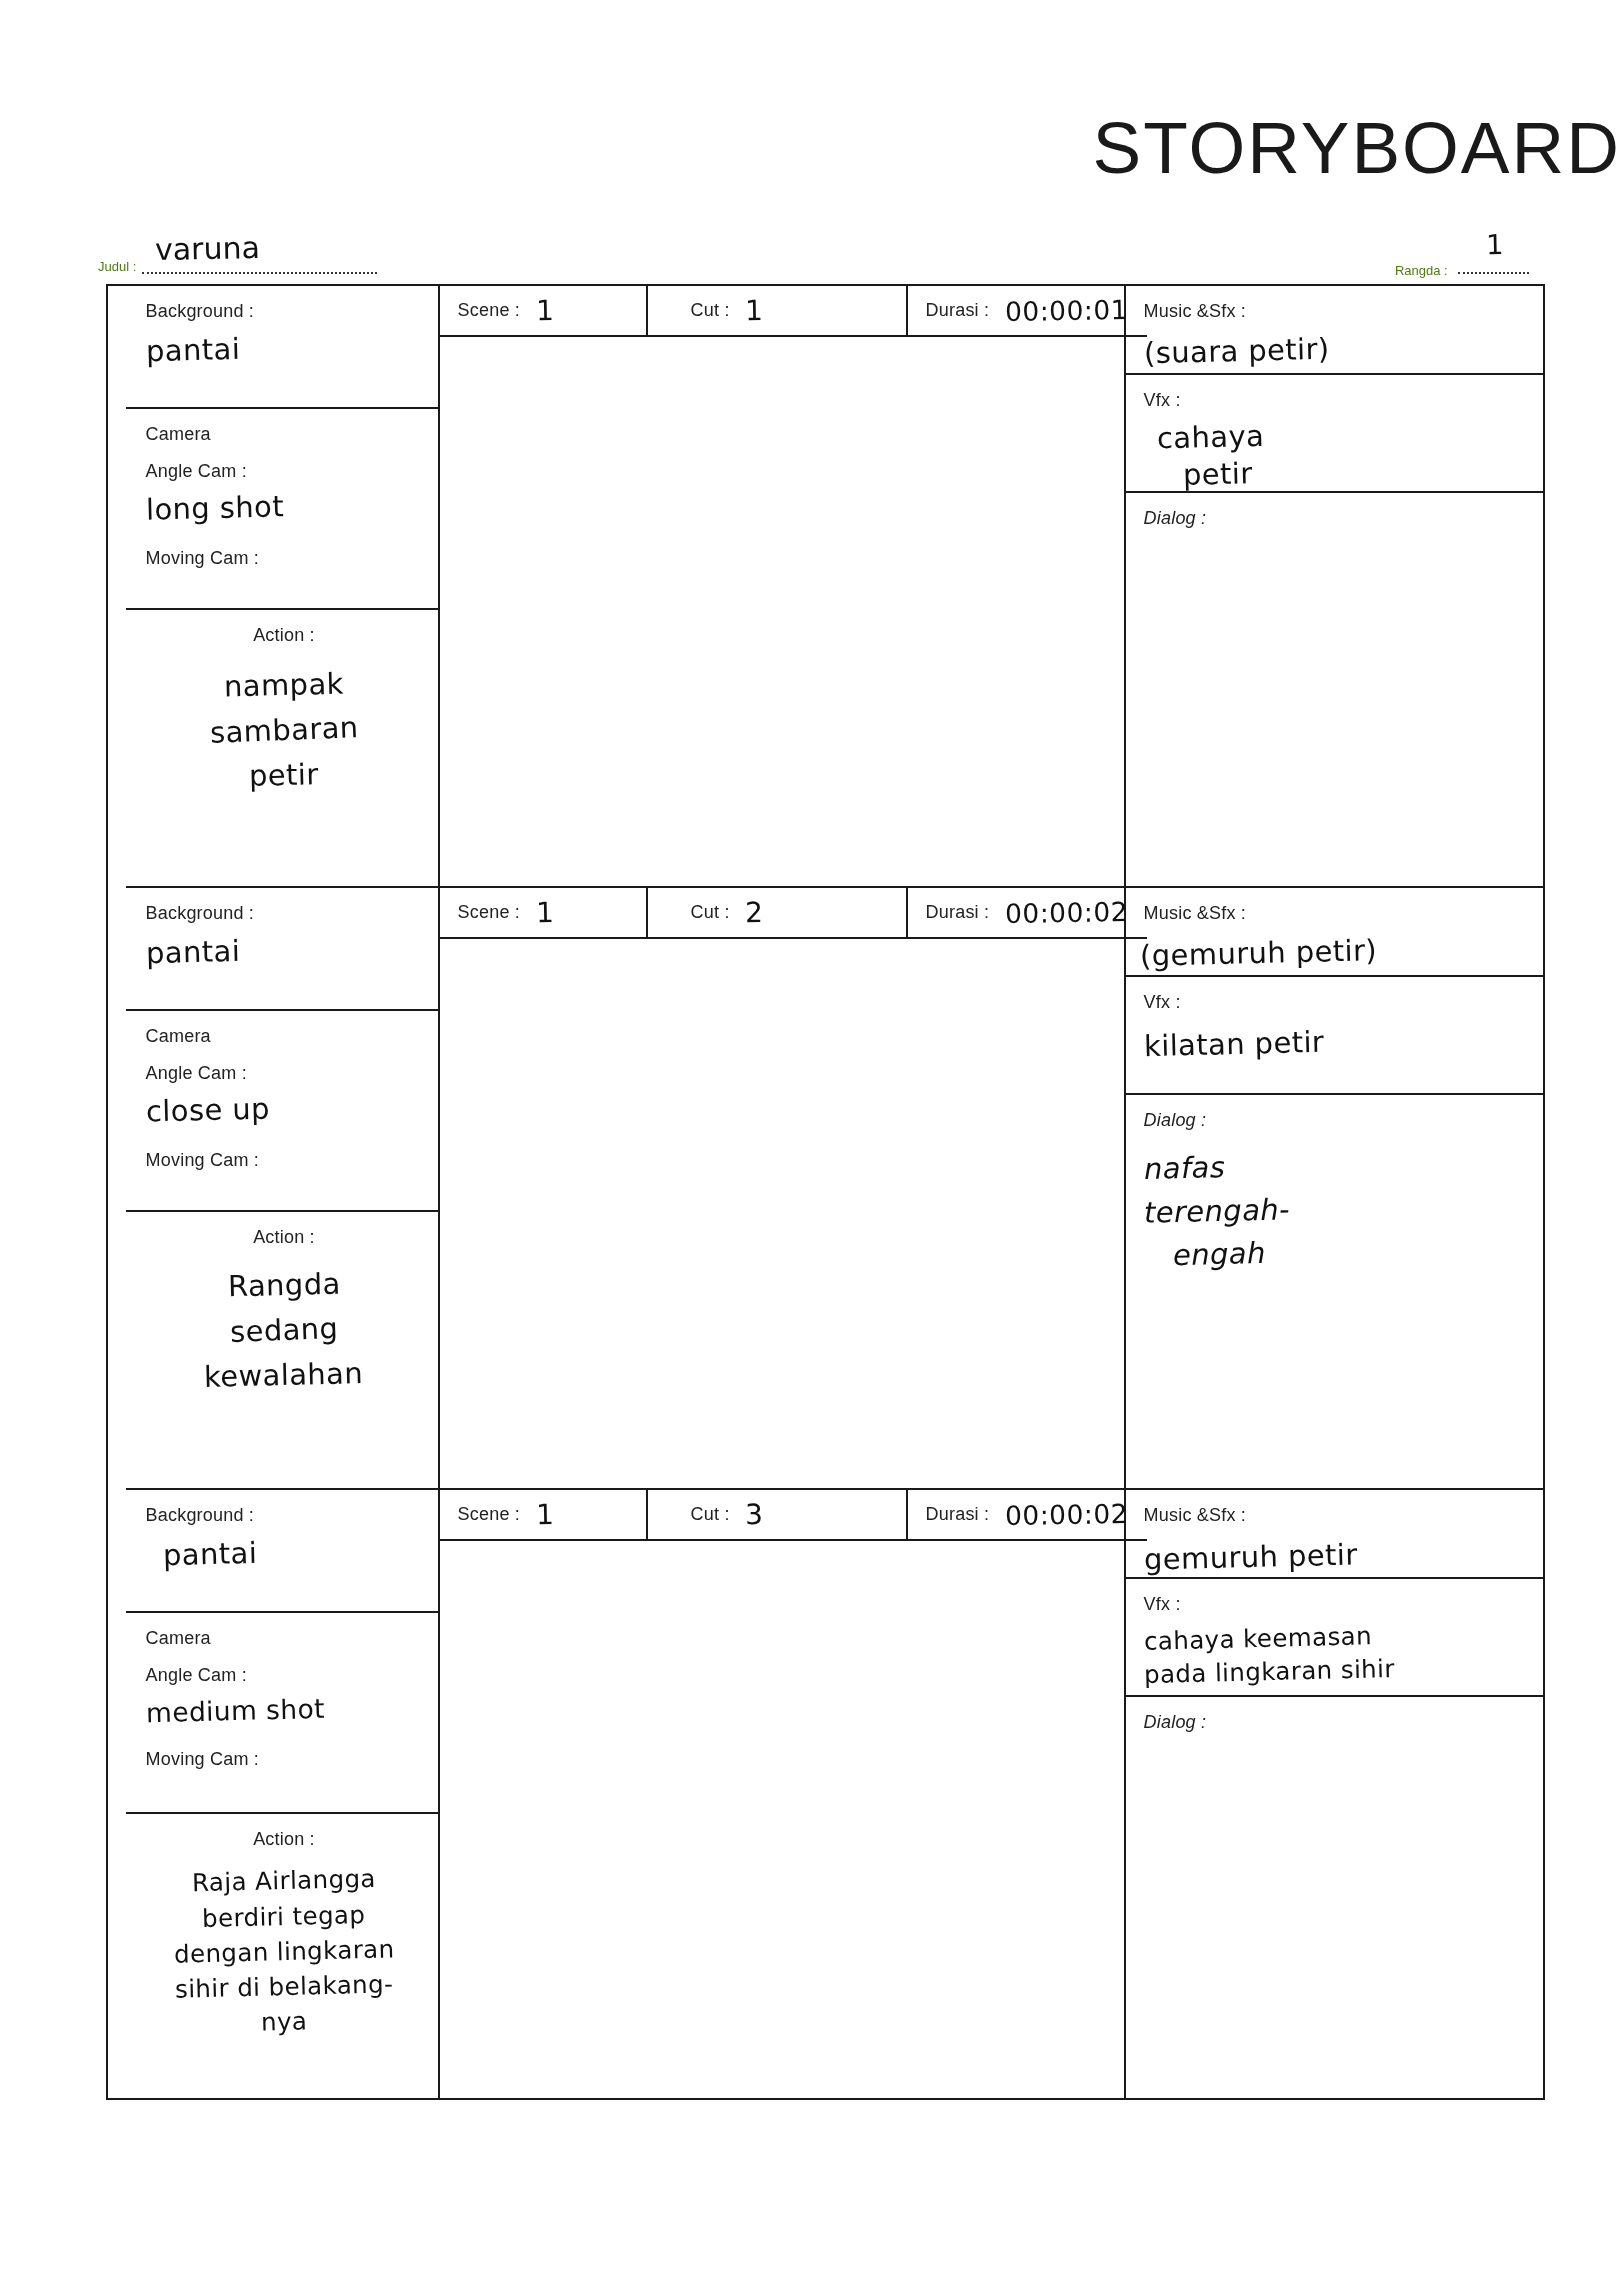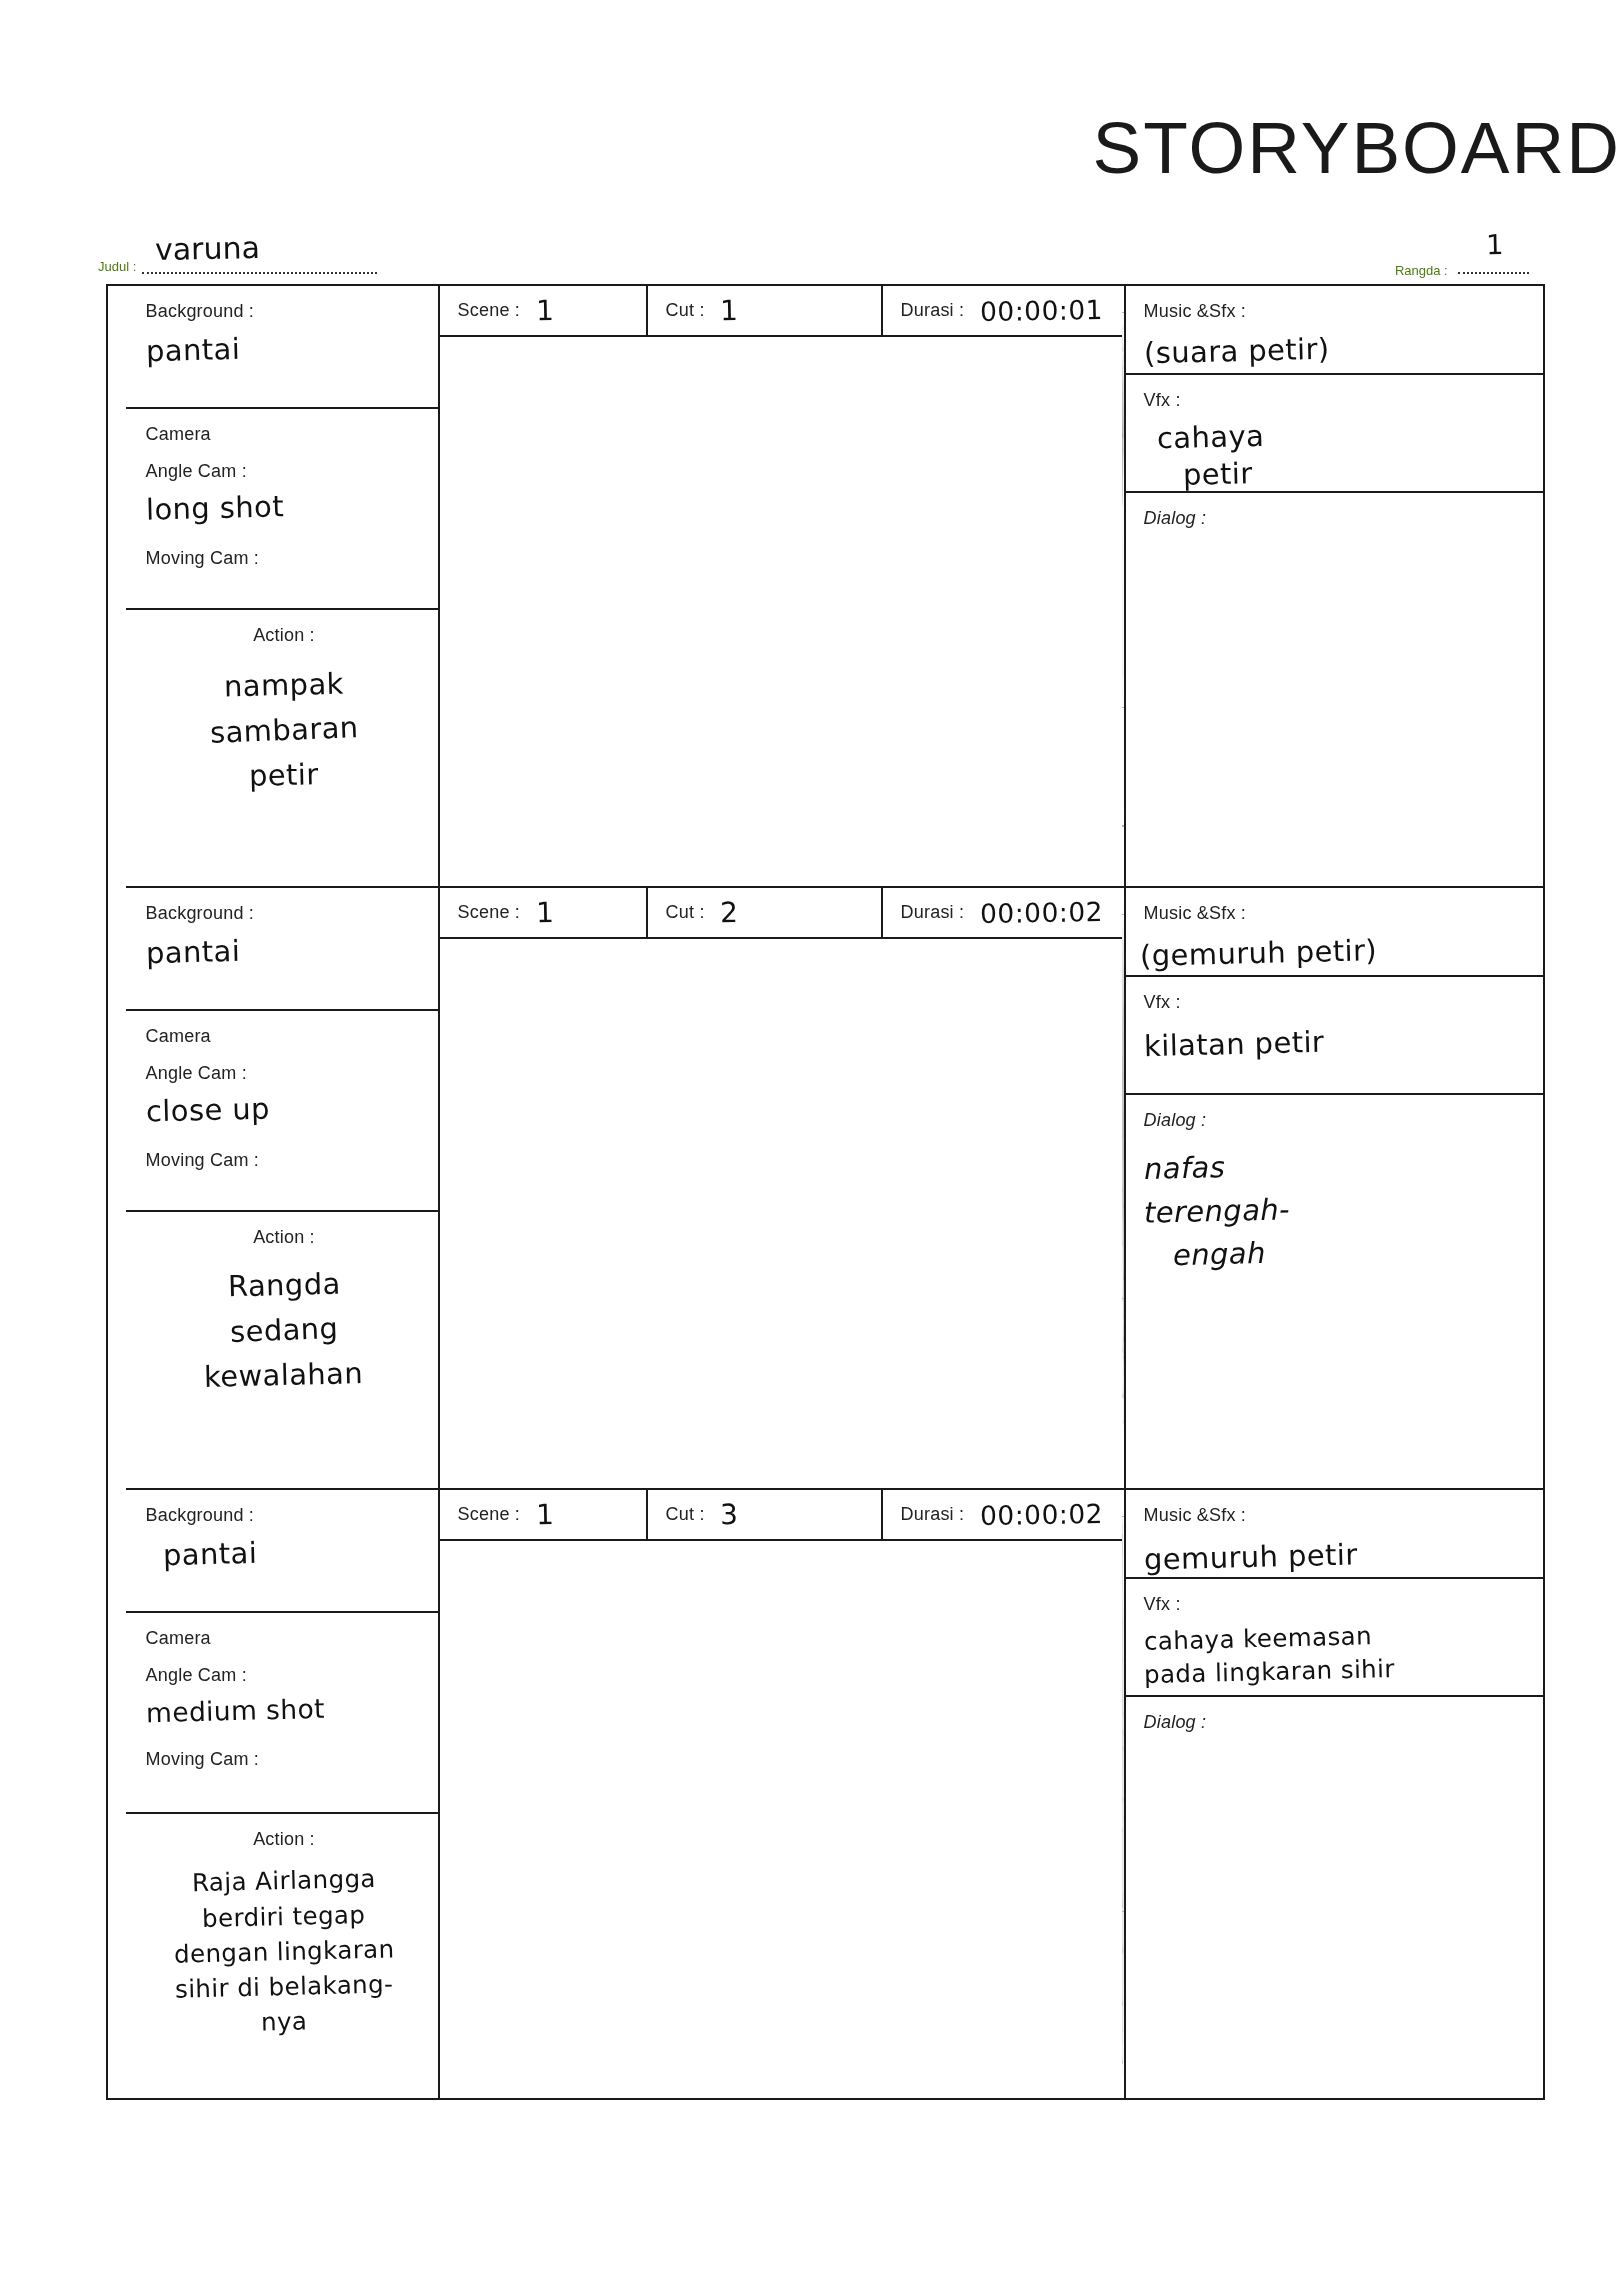--- a/index.html
+++ b/index.html
@@ -140,21 +140,21 @@
   .metaCell {
     box-sizing: border-box;
     display: flex;
     align-items: center;
     padding-left: 17.6px;
     gap: 15.7px;
     border-right: 2px solid #1a1a1a;
   }
   .metaCell:last-child { border-right: none; }
   .m-scene { width: 208px; }
-  .m-cut   { width: 235px; }
+  .m-cut   { width: 235px; margin-left: 25px; }
   .m-dur   { width: 239px; }
   .metaVal {
     font-family: "DejaVu Sans", sans-serif;
     font-size: 28px;
     color: #111;
     transform: rotate(-1deg);
   }
   .metaVal.dur { font-size: 26.5px; letter-spacing: 0.5px;}
   .frame {
     flex: 1;

